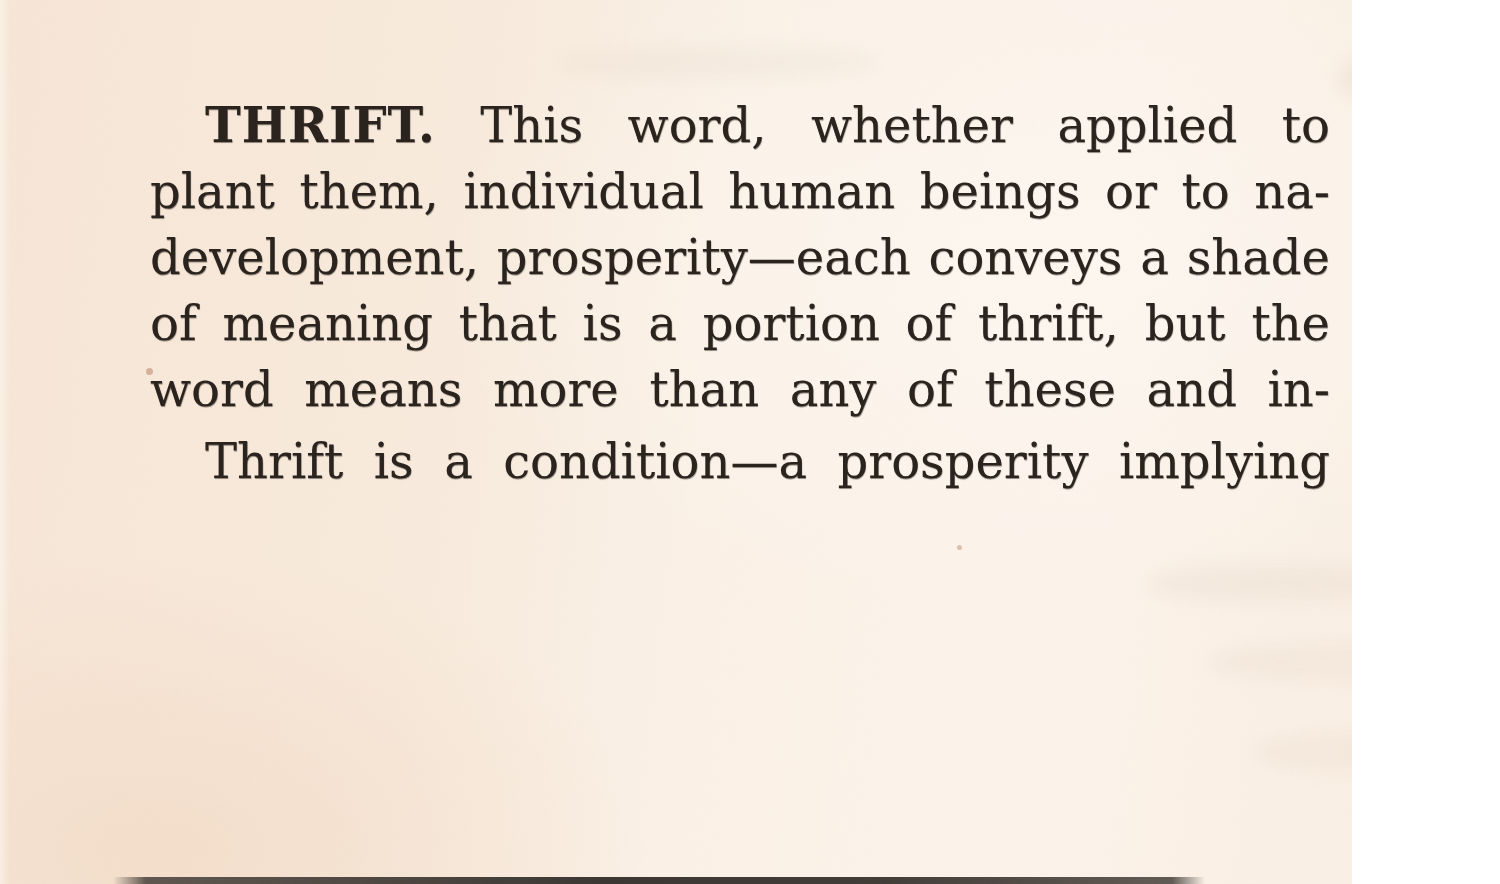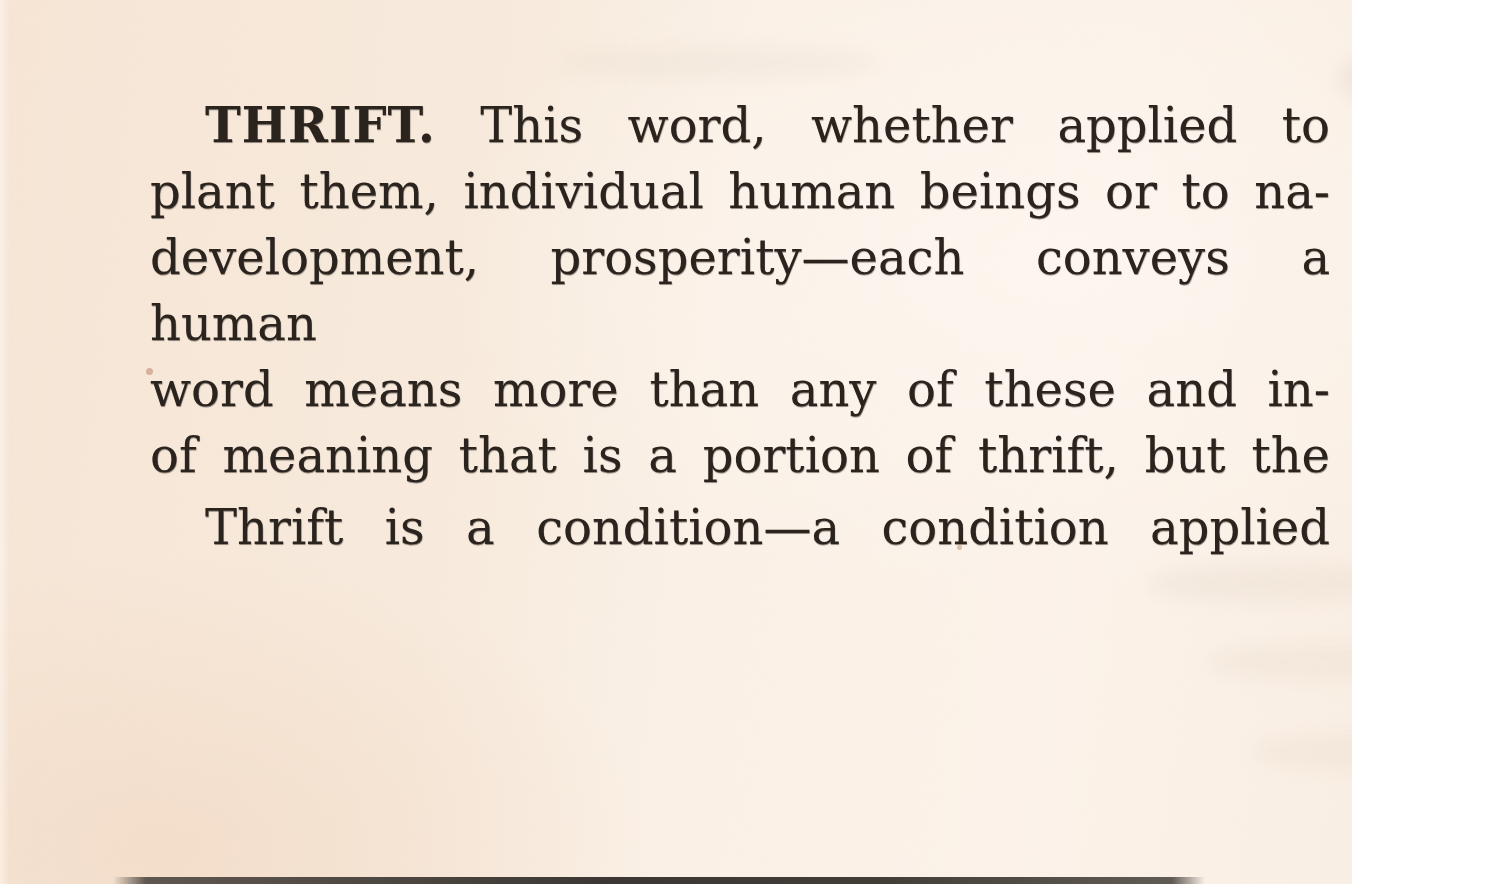--- a/index.html
+++ b/index.html
@@ -123,26 +123,26 @@
   <div class="ghost g4"></div>
   <div class="ghost g5"></div>
   <div class="ghost g6"></div>
   <div class="speck s1"></div>
   <div class="speck s2"></div>
 
   <section class="text-block">
     <div class="para">
       <div class="line indent"><span class="lead">THRIFT.</span> <span>This word, whether applied to</span></div>
       <div class="line">plant them, individual human beings or to na-</div>
-      <div class="line">development, prosperity—each conveys a human</div>
+      <div class="line">development, prosperity—each conveys a shade</div>
+      <div class="line">of meaning that is a portion of thrift, but the</div>
       <div class="line">word means more than any of these and in-</div>
-      <div class="line">of meaning that is a portion of thrift, but the</div>
     </div>
     <div class="para para2">
-      <div class="line indent">Thrift is a condition—a condition applied</div>
+      <div class="line indent">Thrift is a condition—a prosperity implying</div>
     </div>
   </section>
 
   <svg class="grain" xmlns="http://www.w3.org/2000/svg">
     <filter id="paperNoise">
       <feTurbulence type="fractalNoise" baseFrequency="0.8" numOctaves="2" stitchTiles="stitch"></feTurbulence>
       <feColorMatrix type="saturate" values="0"></feColorMatrix>
       <feComponentTransfer>
         <feFuncA type="linear" slope="0.06" intercept="0"></feFuncA>
       </feComponentTransfer>

